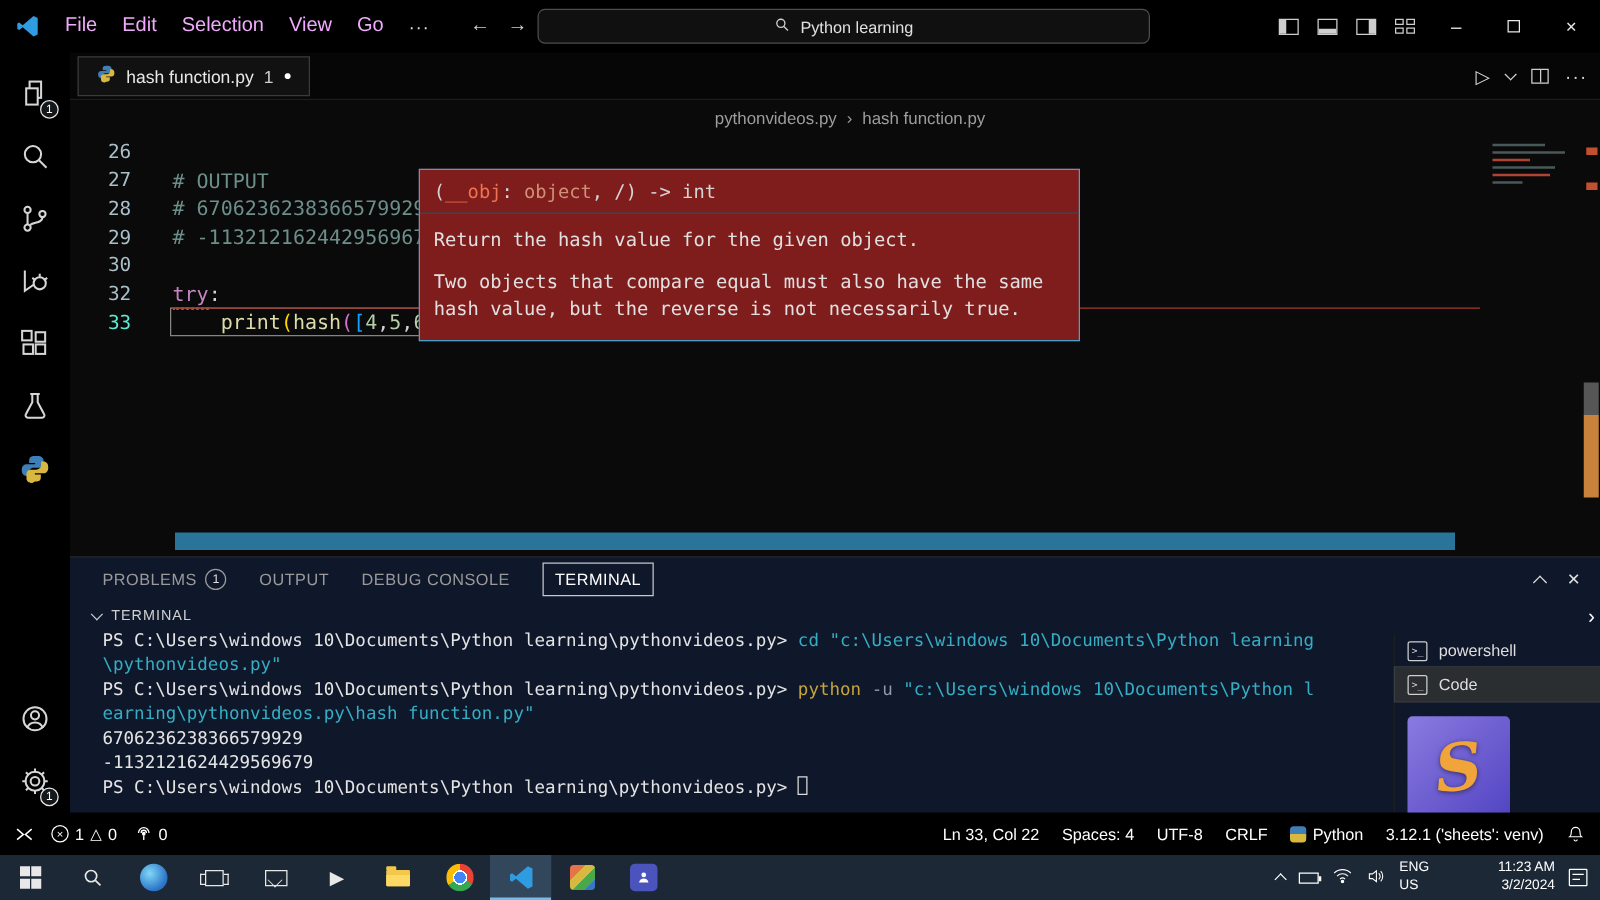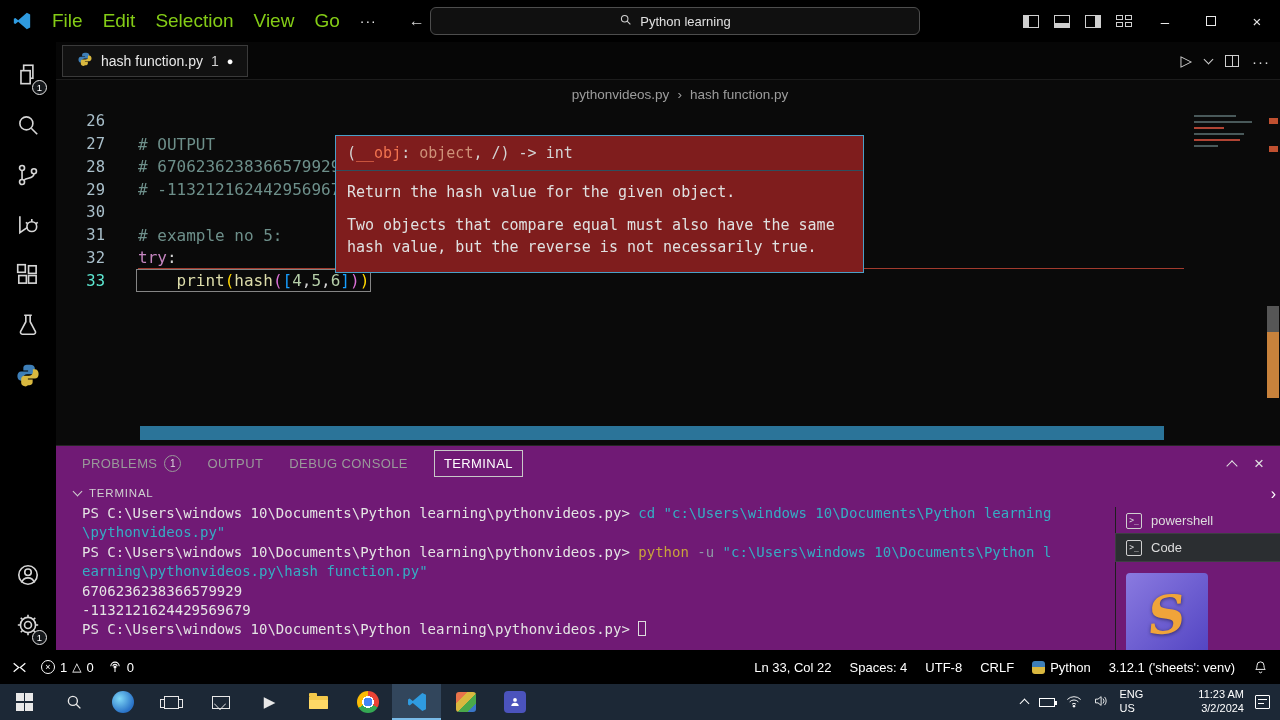--- a/index.html
+++ b/index.html
@@ -4,21 +4,21 @@
 <style>
   html,body{margin:0;padding:0;background:#000;}
   *{box-sizing:border-box;}
   .page{width:1280px;height:720px;position:relative;overflow:hidden;background:#000;
         font-family:"Liberation Sans",sans-serif;color:#ddd;}
 
   
   .titlebar{height:42px;background:#000;display:flex;align-items:center;position:relative;}
   .tb-logo{margin-left:12px;display:flex;}
   .menus{display:flex;margin-left:10px;}
-  .menu-item{padding:4px 10px;font-size:19px;color:#84cc16;cursor:default;}
+  .menu-item{padding:4px 10px;font-size:16px;color:#f0abfc;cursor:default;}
   .menu-more{padding:4px 10px;font-size:14px;color:#e8e8e8;letter-spacing:1px;}
   .nav-arrows{display:flex;gap:14px;margin-left:22px;font-size:16px;color:#cfcfcf;}
   .searchbox{position:absolute;left:430px;top:7px;width:490px;height:28px;background:#101010;
              border:1px solid #4d4d4d;border-radius:6px;display:flex;align-items:center;
              justify-content:center;gap:8px;font-size:13px;color:#e0e0e0;}
   .layout-icons{position:absolute;right:148px;top:0;height:42px;display:flex;align-items:center;gap:15px;}
   .lay{width:16px;height:13px;border:1.4px solid #cfcfcf;position:relative;}
   .lay-left::before{content:"";position:absolute;left:0;top:0;bottom:0;width:5px;background:#cfcfcf;}
   .lay-bottom::before{content:"";position:absolute;left:0;right:0;bottom:0;height:4px;background:#cfcfcf;}
   .lay-right::before{content:"";position:absolute;right:0;top:0;bottom:0;width:5px;background:#cfcfcf;}
@@ -85,21 +85,21 @@
   
   .minimap{position:absolute;right:16px;top:3px;width:70px;z-index:1;}
   .mm-line{height:2px;margin:4px 0;background:#49595a;}
   .mm-red{background:#b04434;}
   .ruler-mark{position:absolute;right:2px;width:9px;height:6px;background:#c05030;}
   .scroll-grey{position:absolute;right:1px;top:198px;width:12px;height:26px;background:#565656;}
   .scroll-orange{position:absolute;right:1px;top:224px;width:12px;height:66px;background:#c8823c;}
   .hscroll{position:absolute;left:84px;right:116px;bottom:5px;height:14px;background:#2f7fa8;opacity:.9;}
 
   
-  .panel{height:205px;background:#701a75;border-top:1px solid #262626;position:relative;
+  .panel{height:205px;background:#0f172a;border-top:1px solid #262626;position:relative;
          display:flex;flex-direction:column;}
   .panel-tabs{height:35px;display:flex;align-items:center;gap:26px;padding-left:26px;
               font-size:13px;letter-spacing:.4px;color:#9a9a9a;position:relative;flex:none;}
   .ptab{display:flex;align-items:center;gap:7px;}
   .ptab.active{color:#fff;border:1px solid #c8c8c8;padding:5px 9px;}
   .pbadge{width:17px;height:17px;border-radius:50%;border:1px solid #9a9a9a;color:#ddd;font-size:10px;
           display:flex;align-items:center;justify-content:center;}
   .panel-actions{position:absolute;right:16px;top:0;height:35px;display:flex;align-items:center;gap:18px;color:#e0e0e0;}
   .chev-up{width:8px;height:8px;border-left:1.6px solid #e0e0e0;border-top:1.6px solid #e0e0e0;
            transform:rotate(45deg);margin-top:4px;}
@@ -340,24 +340,20 @@
             </div>
             <div class="ed-row">
               <div class="ln">29</div>
               <div class="code"><span class="c-comment"># -1132121624429569679</span></div>
             </div>
             <div class="ed-row">
               <div class="ln">30</div>
               <div class="code"></div>
             </div>
             <div class="ed-row">
-              <div class="ln">31</div>
-              <div class="code"><span class="c-comment"># example no 5:</span></div>
-            </div>
-            <div class="ed-row">
               <div class="ln">32</div>
               <div class="code"><span class="c-kw squiggle">try</span><span class="c-plain">:</span></div>
             </div>
             <div class="ed-row current">
               <div class="ln ln-cur">33</div>
               <div class="code"><span class="curbox"><span class="c-plain">    </span><span class="c-func">print</span><span class="c-b1">(</span><span class="c-func">hash</span><span class="c-b2">(</span><span class="c-b3">[</span><span class="c-num">4</span><span class="c-plain">,</span><span class="c-num">5</span><span class="c-plain">,</span><span class="c-num">6</span><span class="c-b3">]</span><span class="c-b2">)</span><span class="c-b1">)</span></span></div>
             </div>
           </div>
 
         <div class="tooltip">

